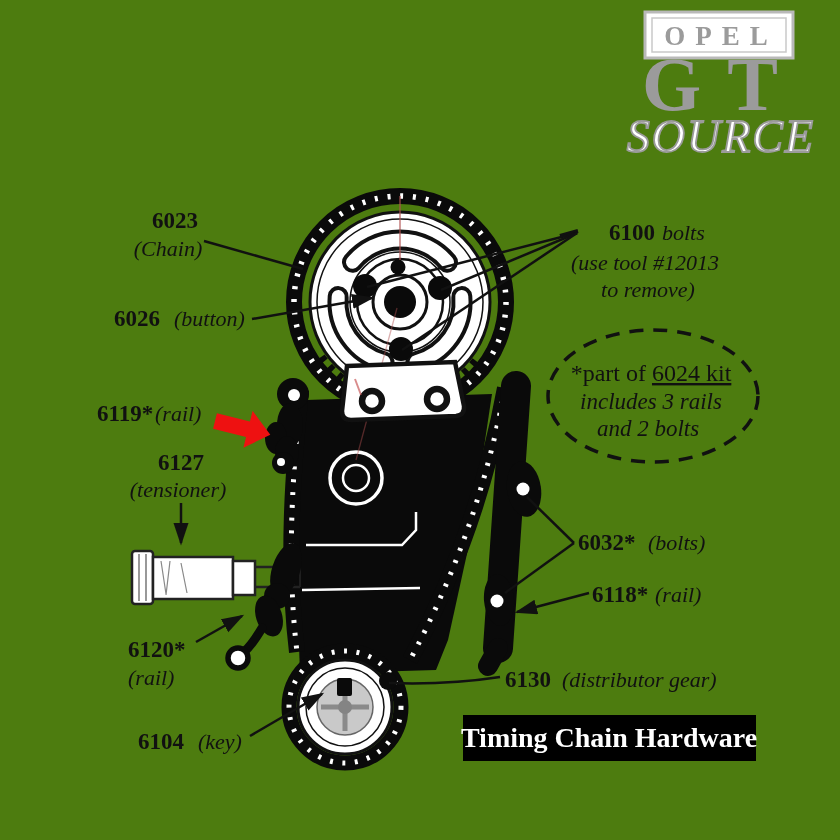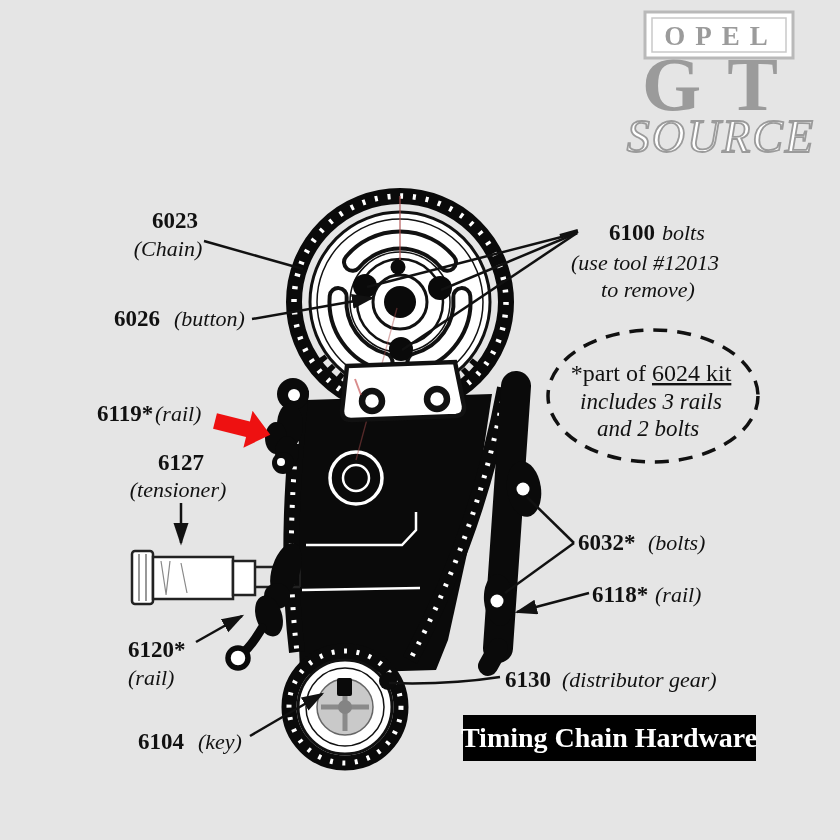--- a/index.html
+++ b/index.html
@@ -1,16 +1,16 @@
 <!DOCTYPE html>
 <html><head>
 <meta charset="utf-8">
 <style>
   html,body{margin:0;padding:0;background:#ffffff;}
-  .stage{position:relative;width:840px;height:840px;background:#e5e5e5;overflow:hidden;
+  .stage{position:relative;width:840px;height:840px;background:#4d7c0f;overflow:hidden;
          font-family:"Liberation Serif",serif;}
   svg text{font-family:"Liberation Serif",serif;}
   .num{font-weight:bold;font-size:23px;fill:#111;}
   .desc{font-style:italic;font-size:22px;fill:#111;}
   .note{font-style:italic;font-size:22px;fill:#111;}
   .oval-line1{font-size:24px;fill:#111;}
   .oval-italic{font-style:italic;font-size:23px;fill:#111;}
 </style>
 </head>
 <body>

